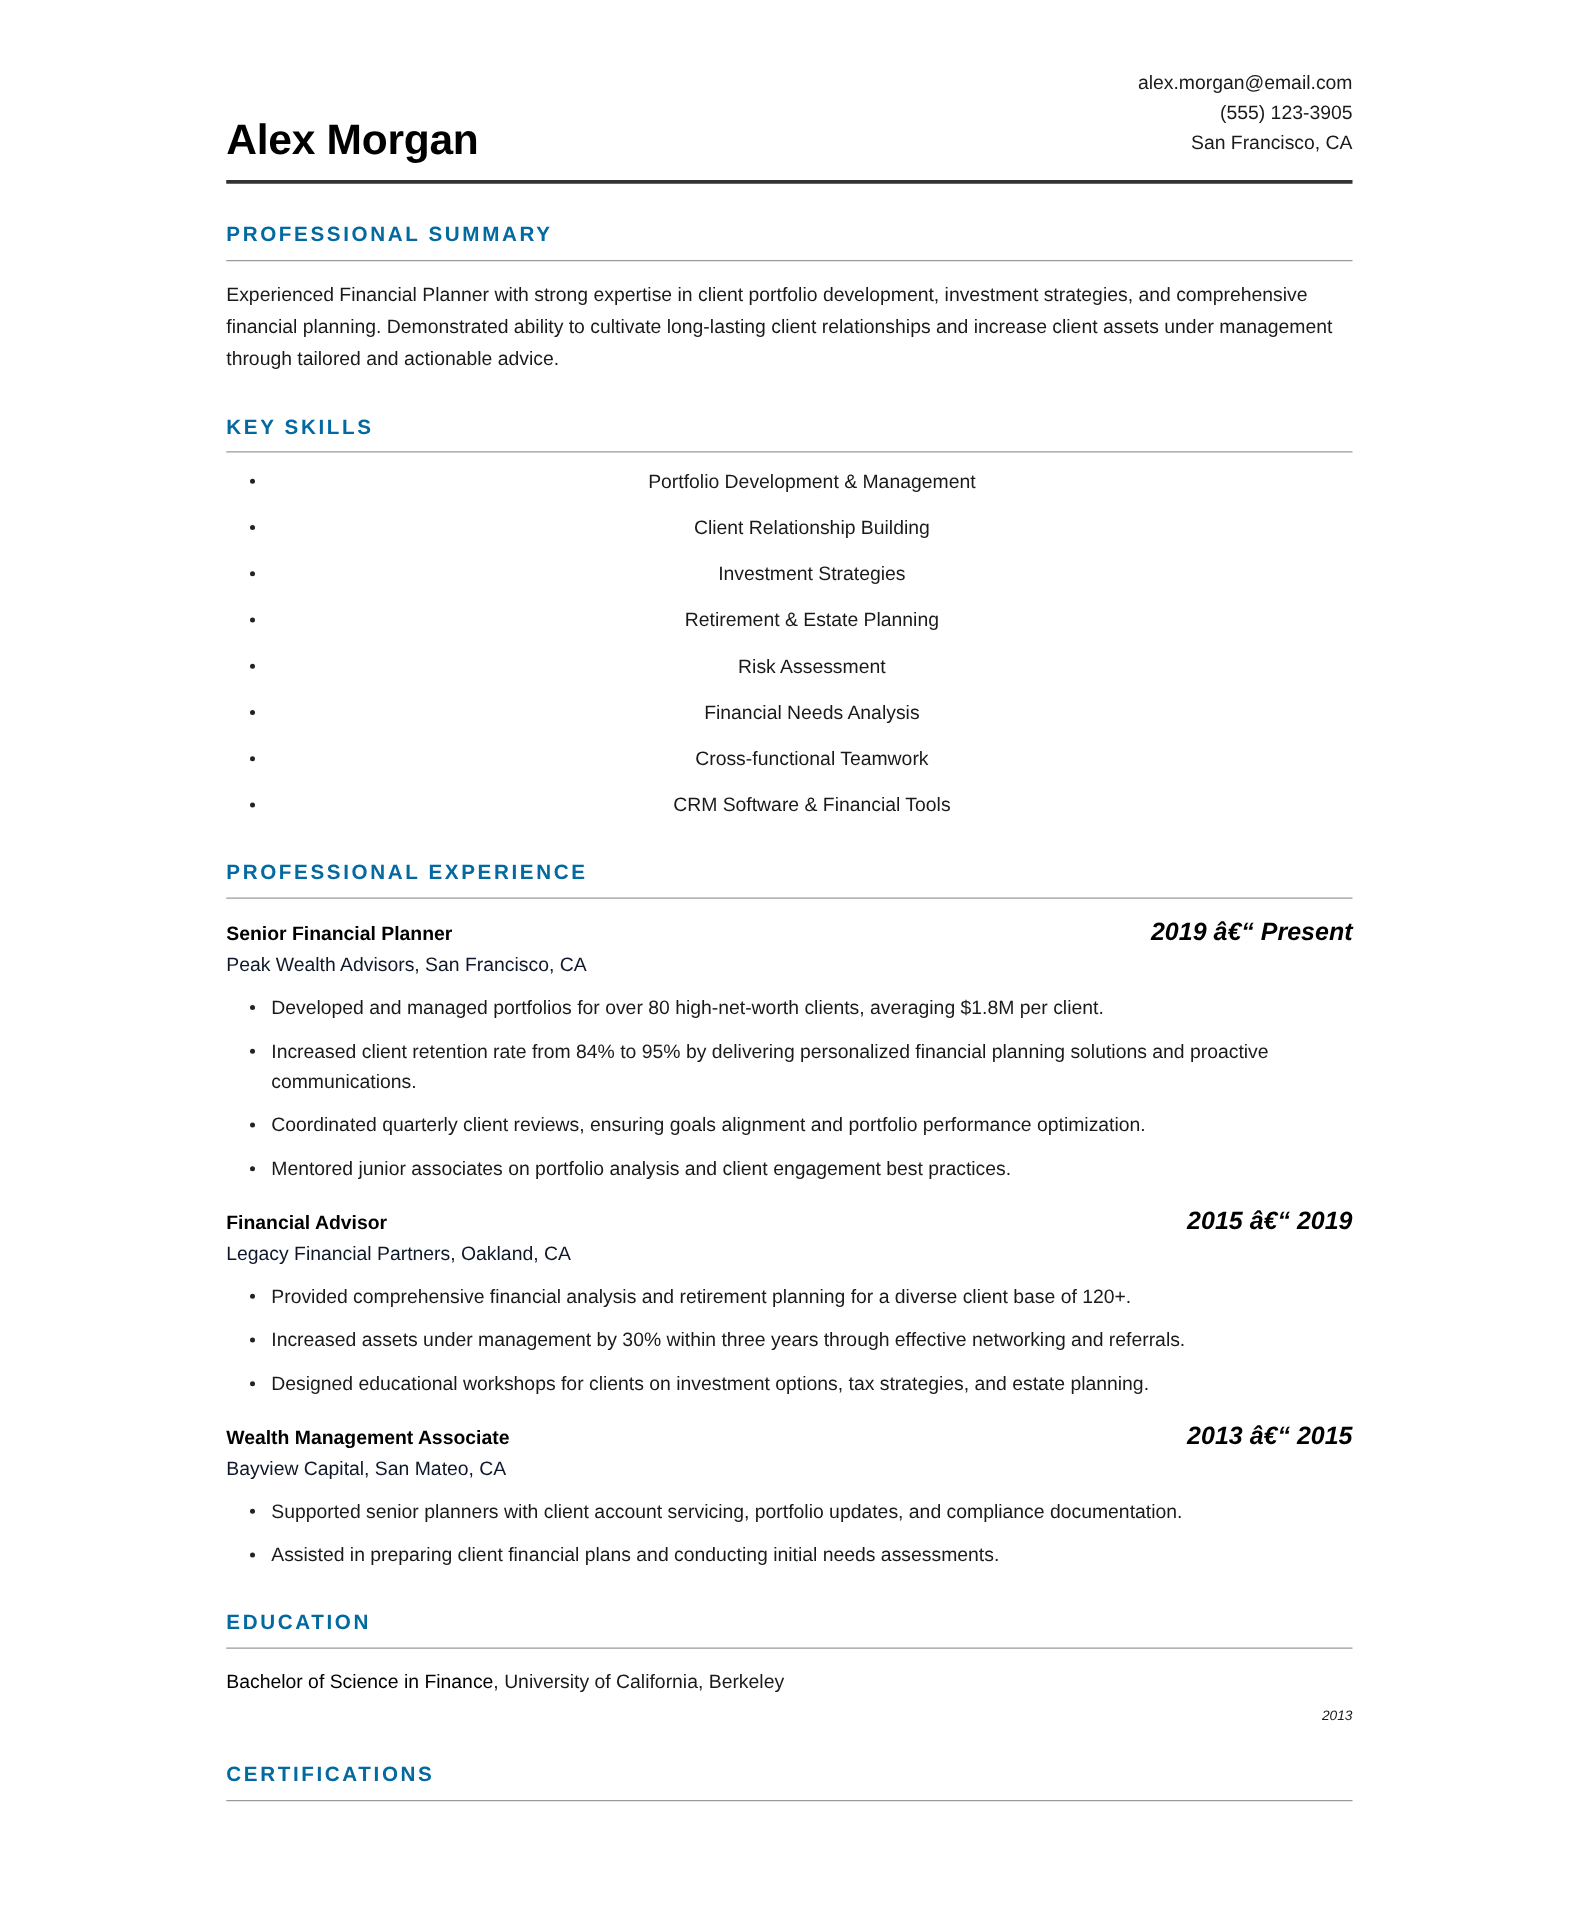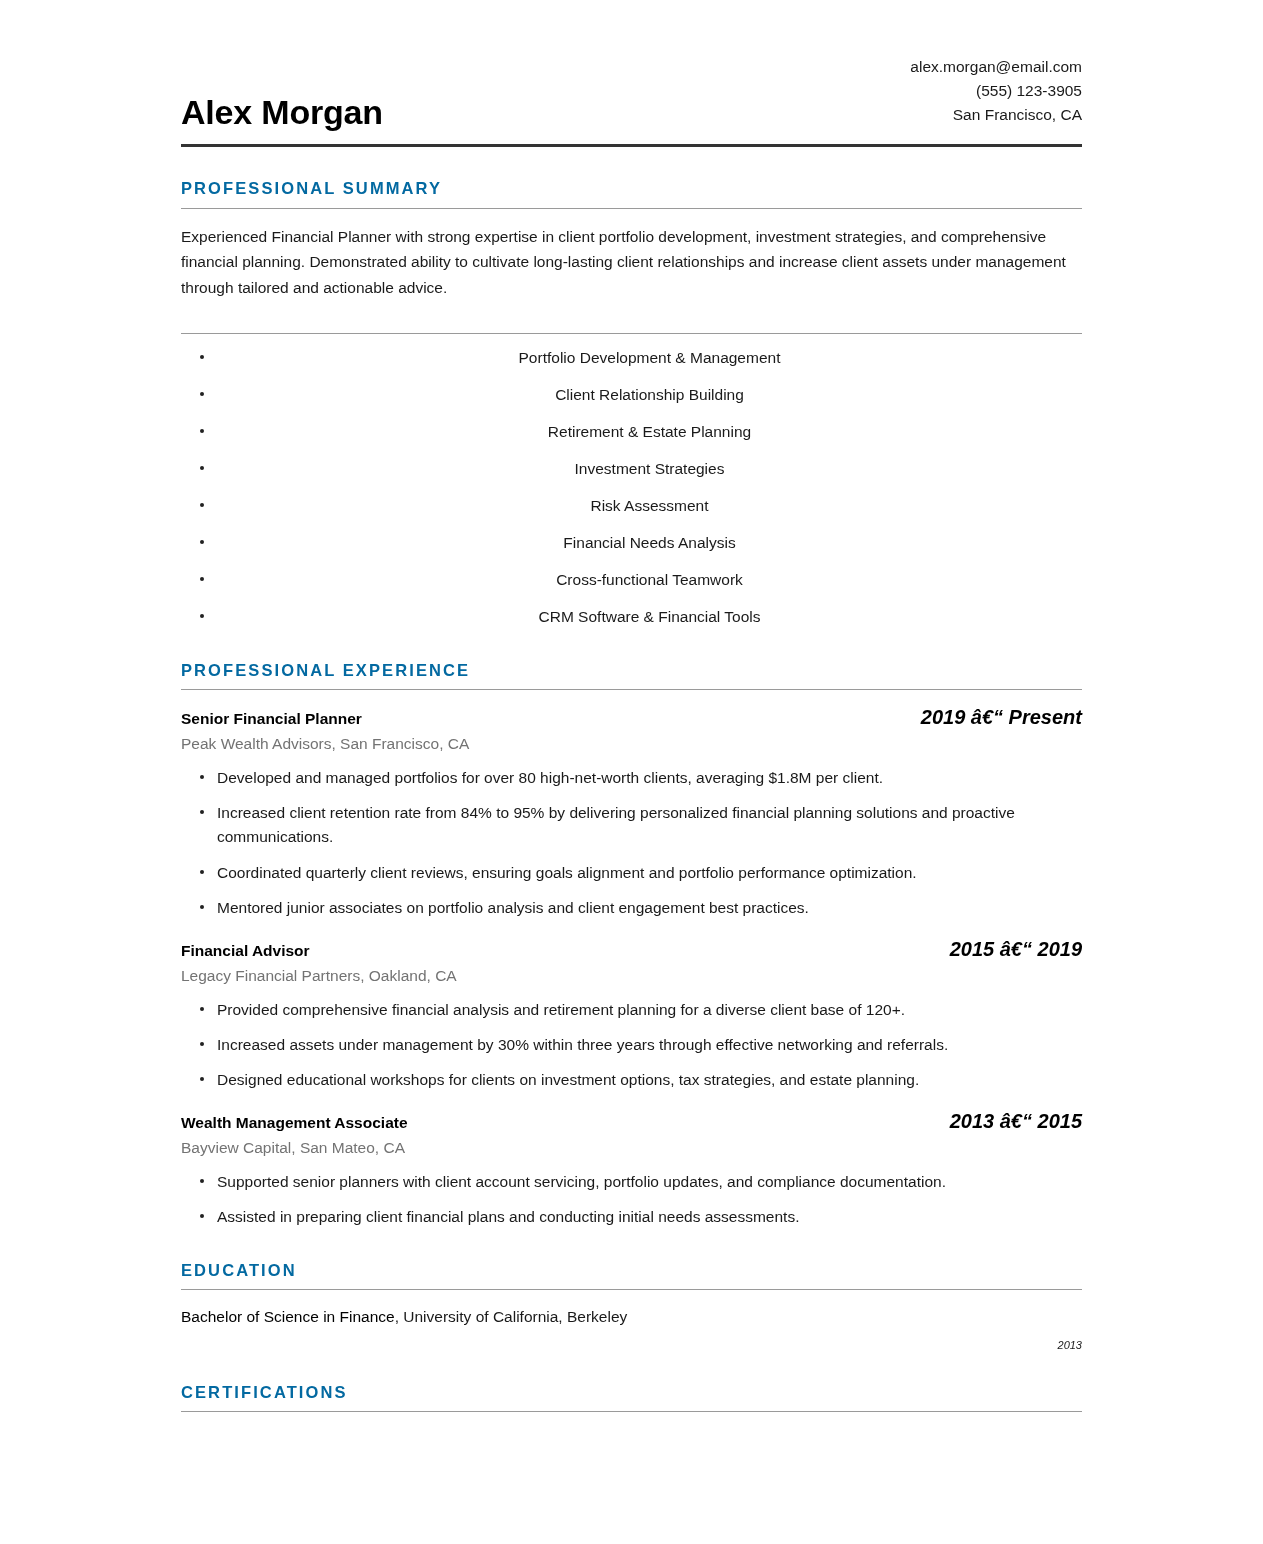--- a/index.html
+++ b/index.html
@@ -131,21 +131,21 @@
   .job-dates {
     font-size: 20px;
     font-weight: bold;
     font-style: italic;
     color: #000000;
     white-space: nowrap;
   }
   .job-company {
     margin-top: 6px;
     font-size: 15.5px;
-    color: #737373;
+    color: #0f172a;
   }
 
   
   .edu { margin-top: 15px; }
   .edu-line {
     font-size: 15.5px;
     color: #1a1a1a;
     line-height: 1.5;
   }
   .edu-degree { font-weight: normal; color: #000000; }
@@ -175,26 +175,27 @@
     </div>
     <hr class="header-rule">
 
     <div class="section">
       <h2 class="section-title">PROFESSIONAL SUMMARY</h2>
       <hr class="section-rule">
       <p class="summary">Experienced Financial Planner with strong expertise in client portfolio development, investment strategies, and comprehensive financial planning. Demonstrated ability to cultivate long-lasting client relationships and increase client assets under management through tailored and actionable advice.</p>
     </div>
 
     <div class="section">
+      <h2 class="section-title">KEY SKILLS</h2>
       <hr class="section-rule">
       <ul class="bullets skills" id="skills-list">
           <li>Portfolio Development &amp; Management</li>
           <li>Client Relationship Building</li>
+          <li>Investment Strategies</li>
           <li>Retirement &amp; Estate Planning</li>
-          <li>Investment Strategies</li>
           <li>Risk Assessment</li>
           <li>Financial Needs Analysis</li>
           <li>Cross-functional Teamwork</li>
           <li>CRM Software &amp; Financial Tools</li>
         </ul>
     </div>
 
     <div class="section">
       <h2 class="section-title">PROFESSIONAL EXPERIENCE</h2>
       <hr class="section-rule">

